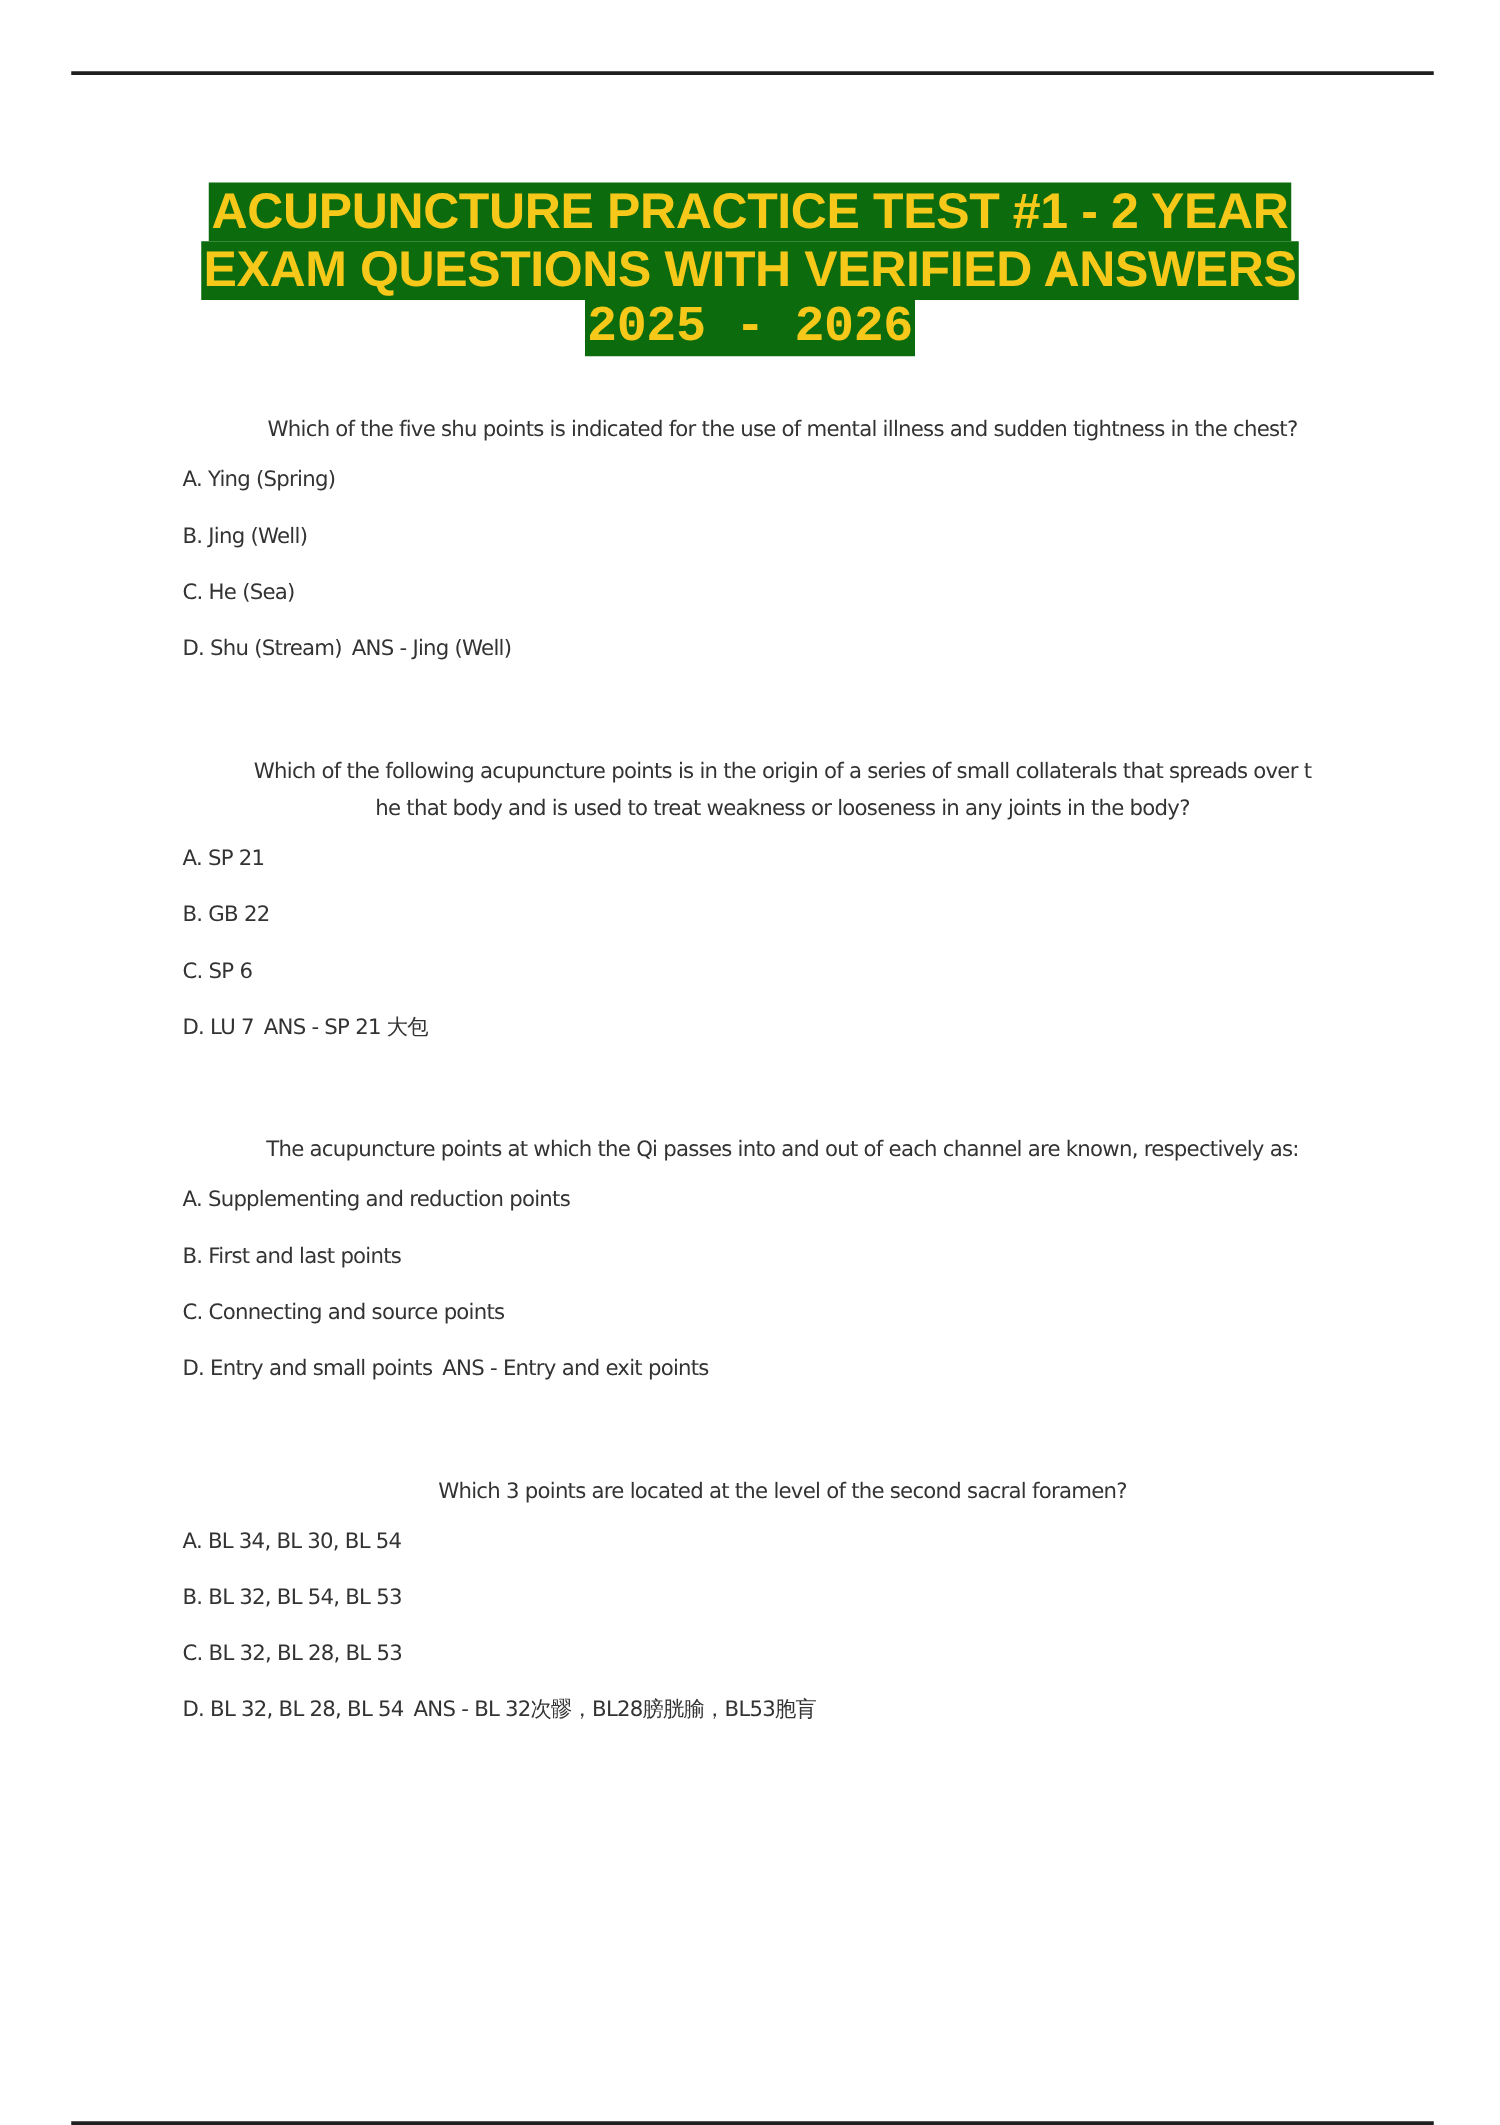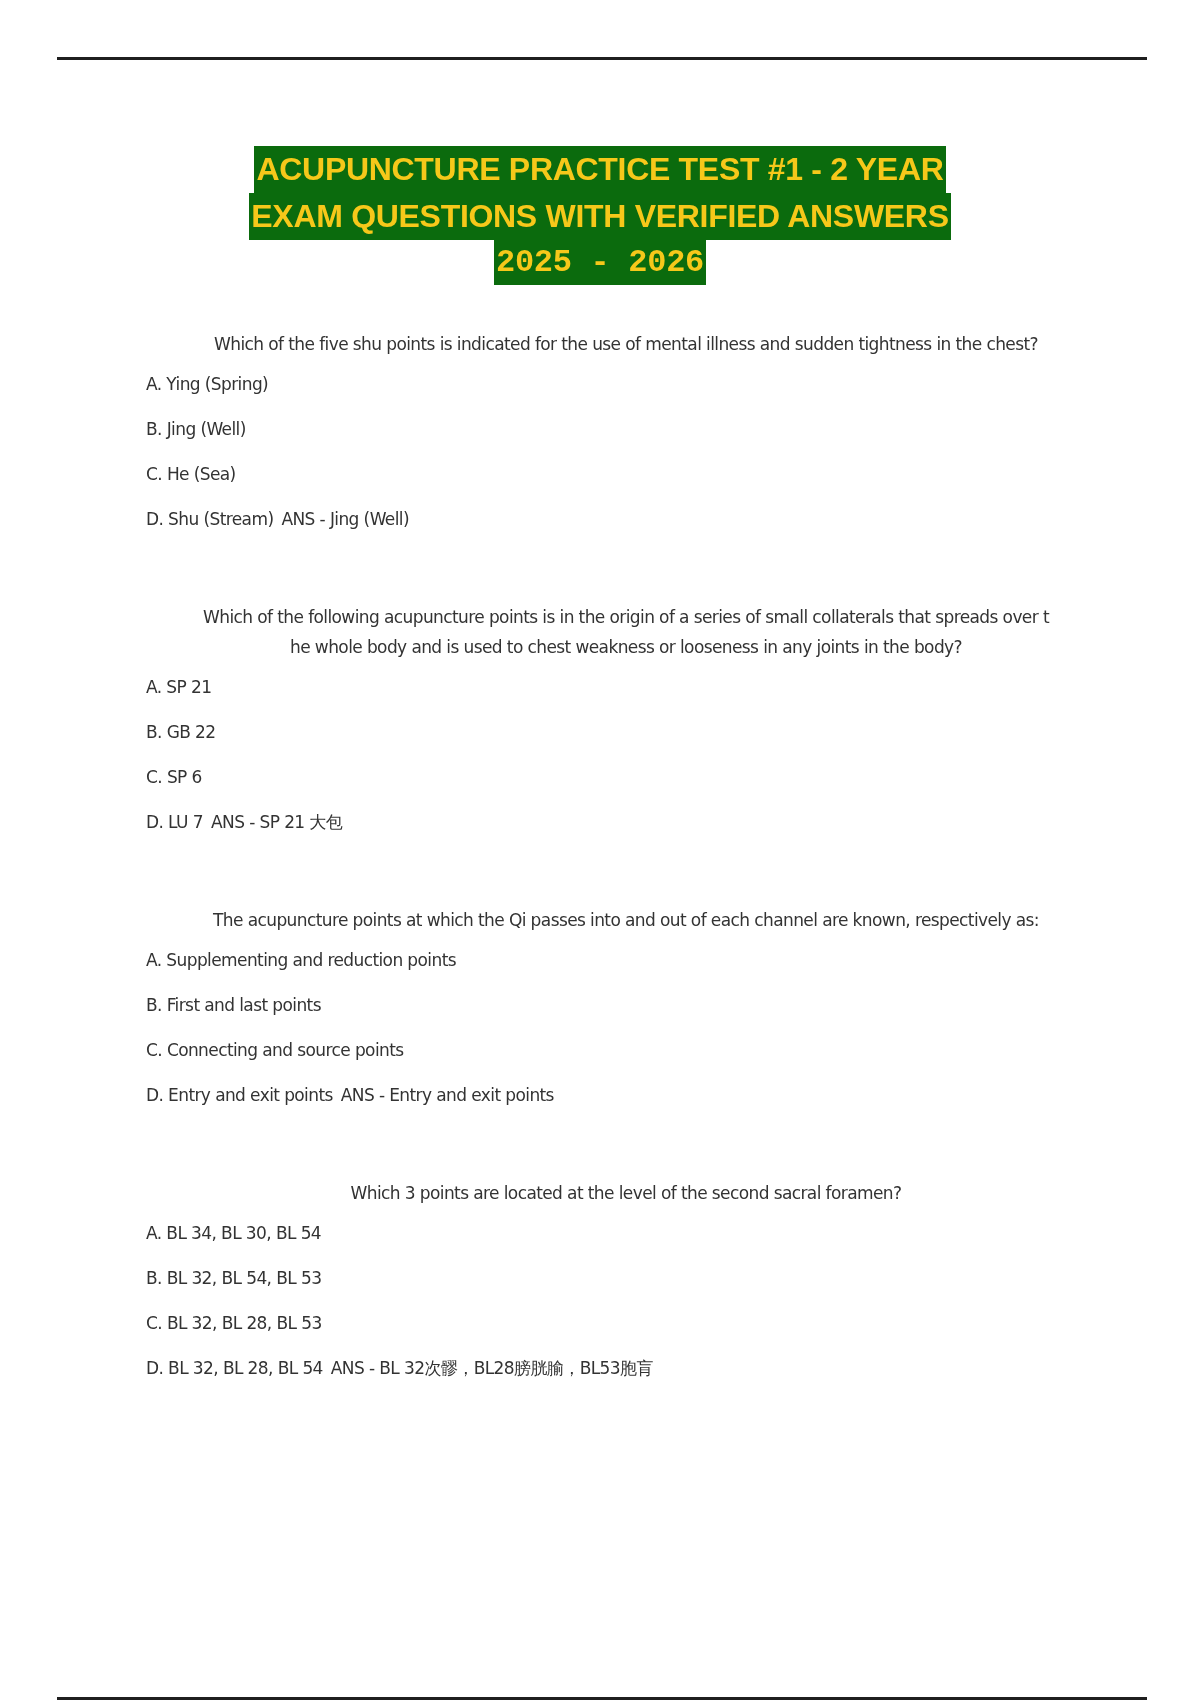--- a/index.html
+++ b/index.html
@@ -31,21 +31,21 @@
       left: 0;
       width: 1200px;
       text-align: center;
     }
     .title-line {
       display: inline-block;
       background: #0b6b0d;
       color: #f6c81a;
       font-family: "Liberation Sans", sans-serif;
       font-weight: bold;
-      font-size: 32px;
+      font-size: 40px;
       line-height: 47px;
       height: 47px;
       padding: 0 2px;
       letter-spacing: -0.3px;
       white-space: nowrap;
     }
     .title-row { display: block; height: 47px; }
     .title-row.last .title-line { height: 45px; line-height: 45px; font-family: Liberation Mono, monospace; }
 
     .question {
@@ -97,39 +97,39 @@
     <div class="option">B. Jing (Well)</div>
     <div class="option">C. He (Sea)</div>
     <div class="option">
       <span>D. Shu (Stream)</span><span class="ans">ANS - Jing (Well)</span>
     </div>
   </div>
 </div>
 
 <div class="question" style="top:602px;">
   <p class="q-text">Which of the following acupuncture points is in the origin of a series of small collaterals that spreads over t</p>
-  <p class="q-text">he whole body and is used to chest weakness or looseness in any joints in the body?</p>
+  <p class="q-text">he that body and is used to treat weakness or looseness in any joints in the body?</p>
   <div class="options">
     <div class="option">A. SP 21</div>
     <div class="option">B. GB 22</div>
     <div class="option">C. SP 6</div>
     <div class="option">
       <span>D. LU 7</span><span class="ans">ANS - SP 21 大包</span>
     </div>
   </div>
 </div>
 
 <div class="question" style="top:905px;">
   <p class="q-text">The acupuncture points at which the Qi passes into and out of each channel are known, respectively as:</p>
   <div class="options">
     <div class="option">A. Supplementing and reduction points</div>
     <div class="option">B. First and last points</div>
     <div class="option">C. Connecting and source points</div>
     <div class="option">
-      <span>D. Entry and exit points</span><span class="ans">ANS - Entry and exit points</span>
+      <span>D. Entry and small points</span><span class="ans">ANS - Entry and exit points</span>
     </div>
   </div>
 </div>
 
 <div class="question" style="top:1178px;">
   <p class="q-text">Which 3 points are located at the level of the second sacral foramen?</p>
   <div class="options">
     <div class="option">A. BL 34, BL 30, BL 54</div>
     <div class="option">B. BL 32, BL 54, BL 53</div>
     <div class="option">C. BL 32, BL 28, BL 53</div>

